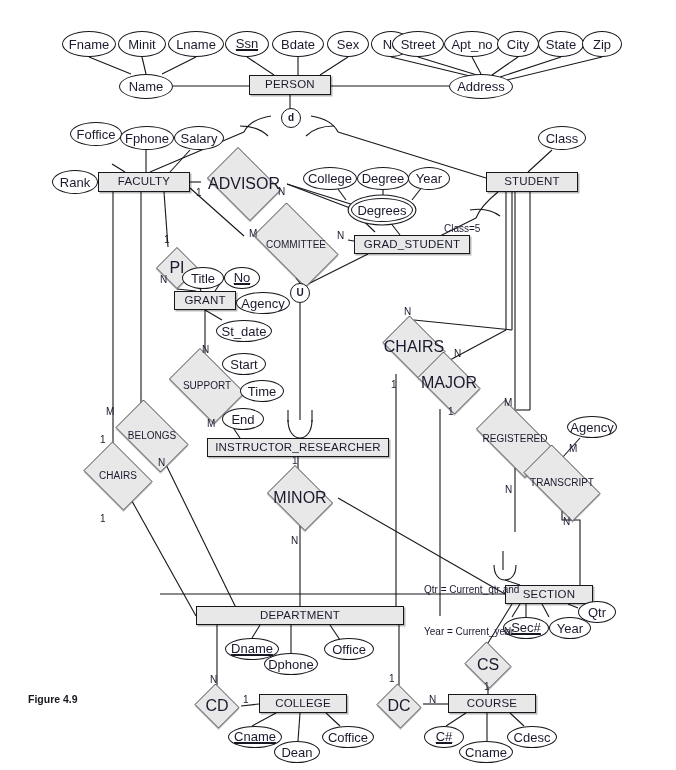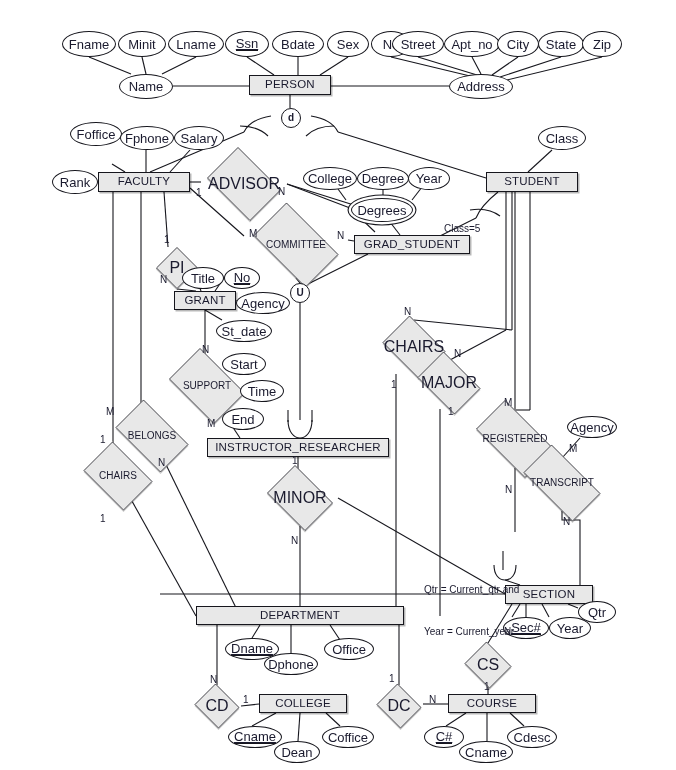--- a/index.html
+++ b/index.html
@@ -530,15 +530,16 @@
   <div class="card" style="left:389px;top:673px">1</div>
   <div class="card" style="left:429px;top:694px">N</div>
   <div class="card" style="left:444px;top:223px">Class=5</div>
 
   <div class="note" style="left:424px;top:555px">
     <div>Qtr = Current_qtr and</div>
     <div>Year = Current_year</div>
   </div>
 
   <div class="caption" style="left:28px;top:692px">
+    <span class="ttl">Figure 4.9</span>
   </div>
 
 </div>
 
 </body></html>

